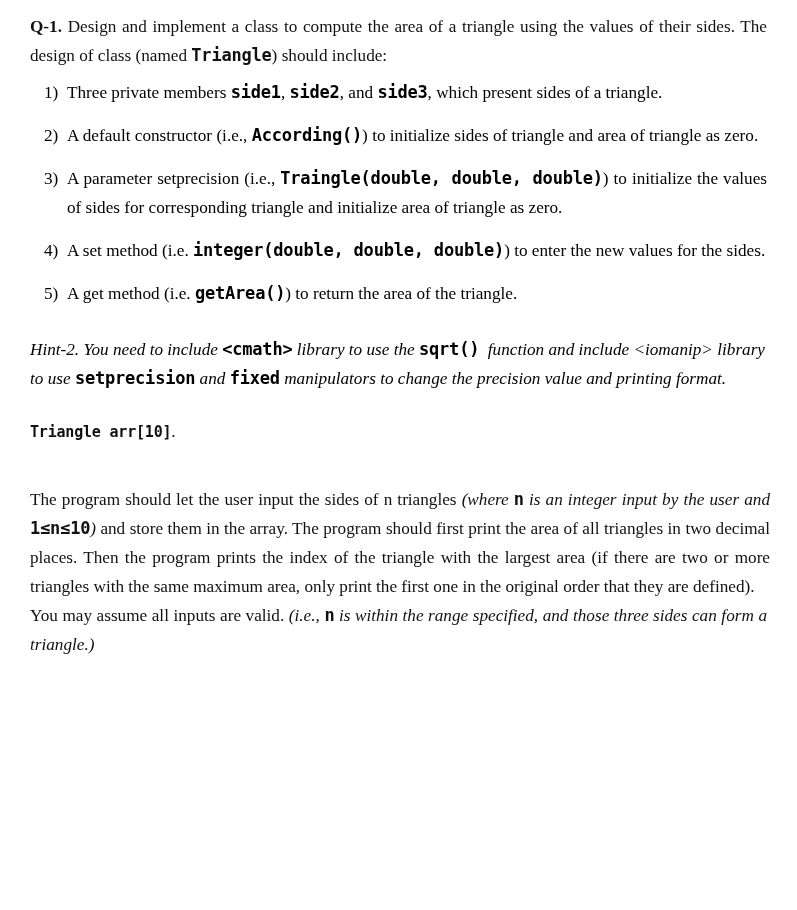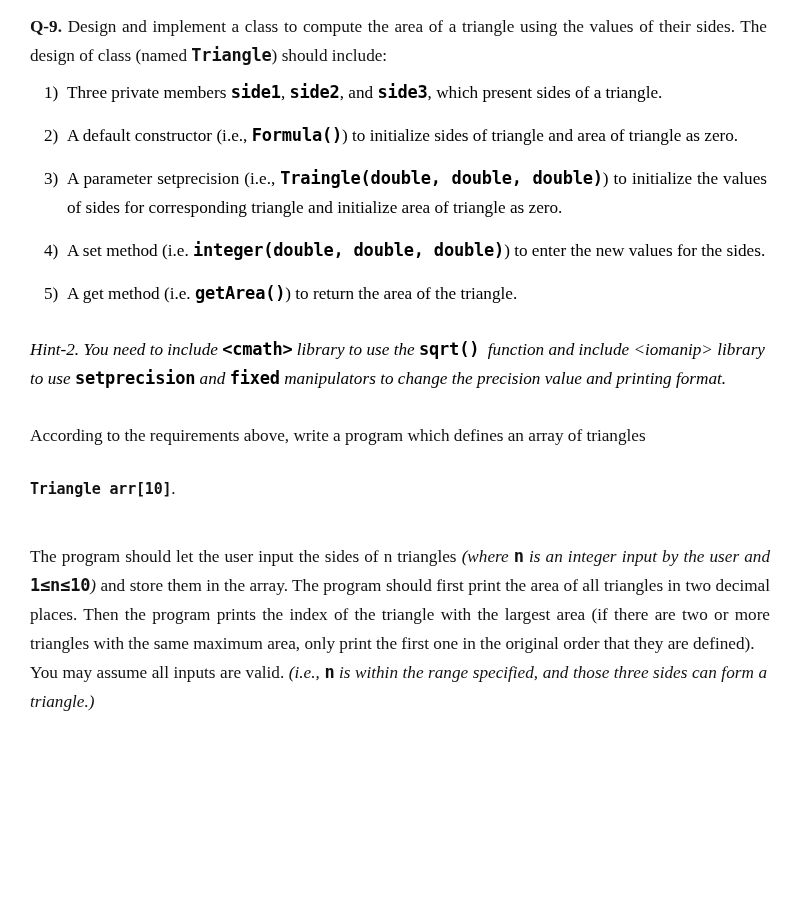--- a/index.html
+++ b/index.html
@@ -104,31 +104,31 @@
   .nbsp-pad {
     letter-spacing: 0;
   }
 </style>
 </head>
 <body>
 
 <div class="page">
 
   <p class="body-text intro">
-    <span class="bold">Q-9.</span><span> Design and implement a class to compute the area of a triangle using the values of their sides. The design of class (named </span><span class="mono">Triangle</span><span>) should include:</span>
+    <span class="bold">Q-1.</span><span> Design and implement a class to compute the area of a triangle using the values of their sides. The design of class (named </span><span class="mono">Triangle</span><span>) should include:</span>
   </p>
 
   <ol class="req-list">
 
     <li>
       <span class="marker">1)</span><span>Three private members </span><span class="mono">side1</span><span>, </span><span class="mono">side2</span><span>, and </span><span class="mono">side3</span><span>, which present sides of a triangle.</span>
     </li>
 
     <li>
-      <span class="marker">2)</span><span>A default constructor (i.e., </span><span class="mono">Formula()</span><span>) to initialize sides of triangle and area of triangle as zero.</span>
+      <span class="marker">2)</span><span>A default constructor (i.e., </span><span class="mono">According()</span><span>) to initialize sides of triangle and area of triangle as zero.</span>
     </li>
 
     <li>
       <span class="marker">3)</span><span>A parameter setprecision (i.e., </span><span class="mono">Traingle(double, double, double)</span><span>) to initialize the values of sides for corresponding triangle and initialize area of triangle as zero.</span>
     </li>
 
     <li>
       <span class="marker">4)</span><span>A set method (i.e. </span><span class="mono">integer(double, double, double)</span><span>) to enter the new values for the sides.</span>
     </li>
 
@@ -136,21 +136,20 @@
       <span class="marker">5)</span><span>A get method (i.e. </span><span class="mono">getArea()</span><span>) to return the area of the triangle.</span>
     </li>
 
   </ol>
 
 
   <p class="hint hint-2">
     <span>Hint-2. You need to include </span><span class="mono">&lt;cmath&gt;</span><span> library to use the </span><span class="mono">sqrt()</span><span class="nbsp-pad">&nbsp;</span><span> function and include &lt;iomanip&gt; library to use </span><span class="mono">setprecision</span><span> and </span><span class="mono">fixed</span><span> manipulators to change the precision value and printing format.</span>
   </p>
 
-  <p class="body-text para">According to the requirements above, write a program which defines an array of triangles</p>
 
   <p class="body-text code-line">
     <span class="mono">Triangle arr[10]</span><span>.</span>
   </p>
 
   <p class="body-text para-tight">
     <span>The program should let the user input the sides of n triangles </span><span class="ital">(where </span><span class="mono">n</span><span class="ital"> is an integer input by the user and </span><span class="mono">1≤n≤10</span><span class="ital">)</span><span> and store them in the array. The program should first print the area of all triangles in two decimal places. Then the program prints the index of the triangle with the largest area (if there are two or more triangles with the same maximum area, only print the first one in the original order that they are defined).</span>
   </p>
 
   <p class="body-text para-last">

